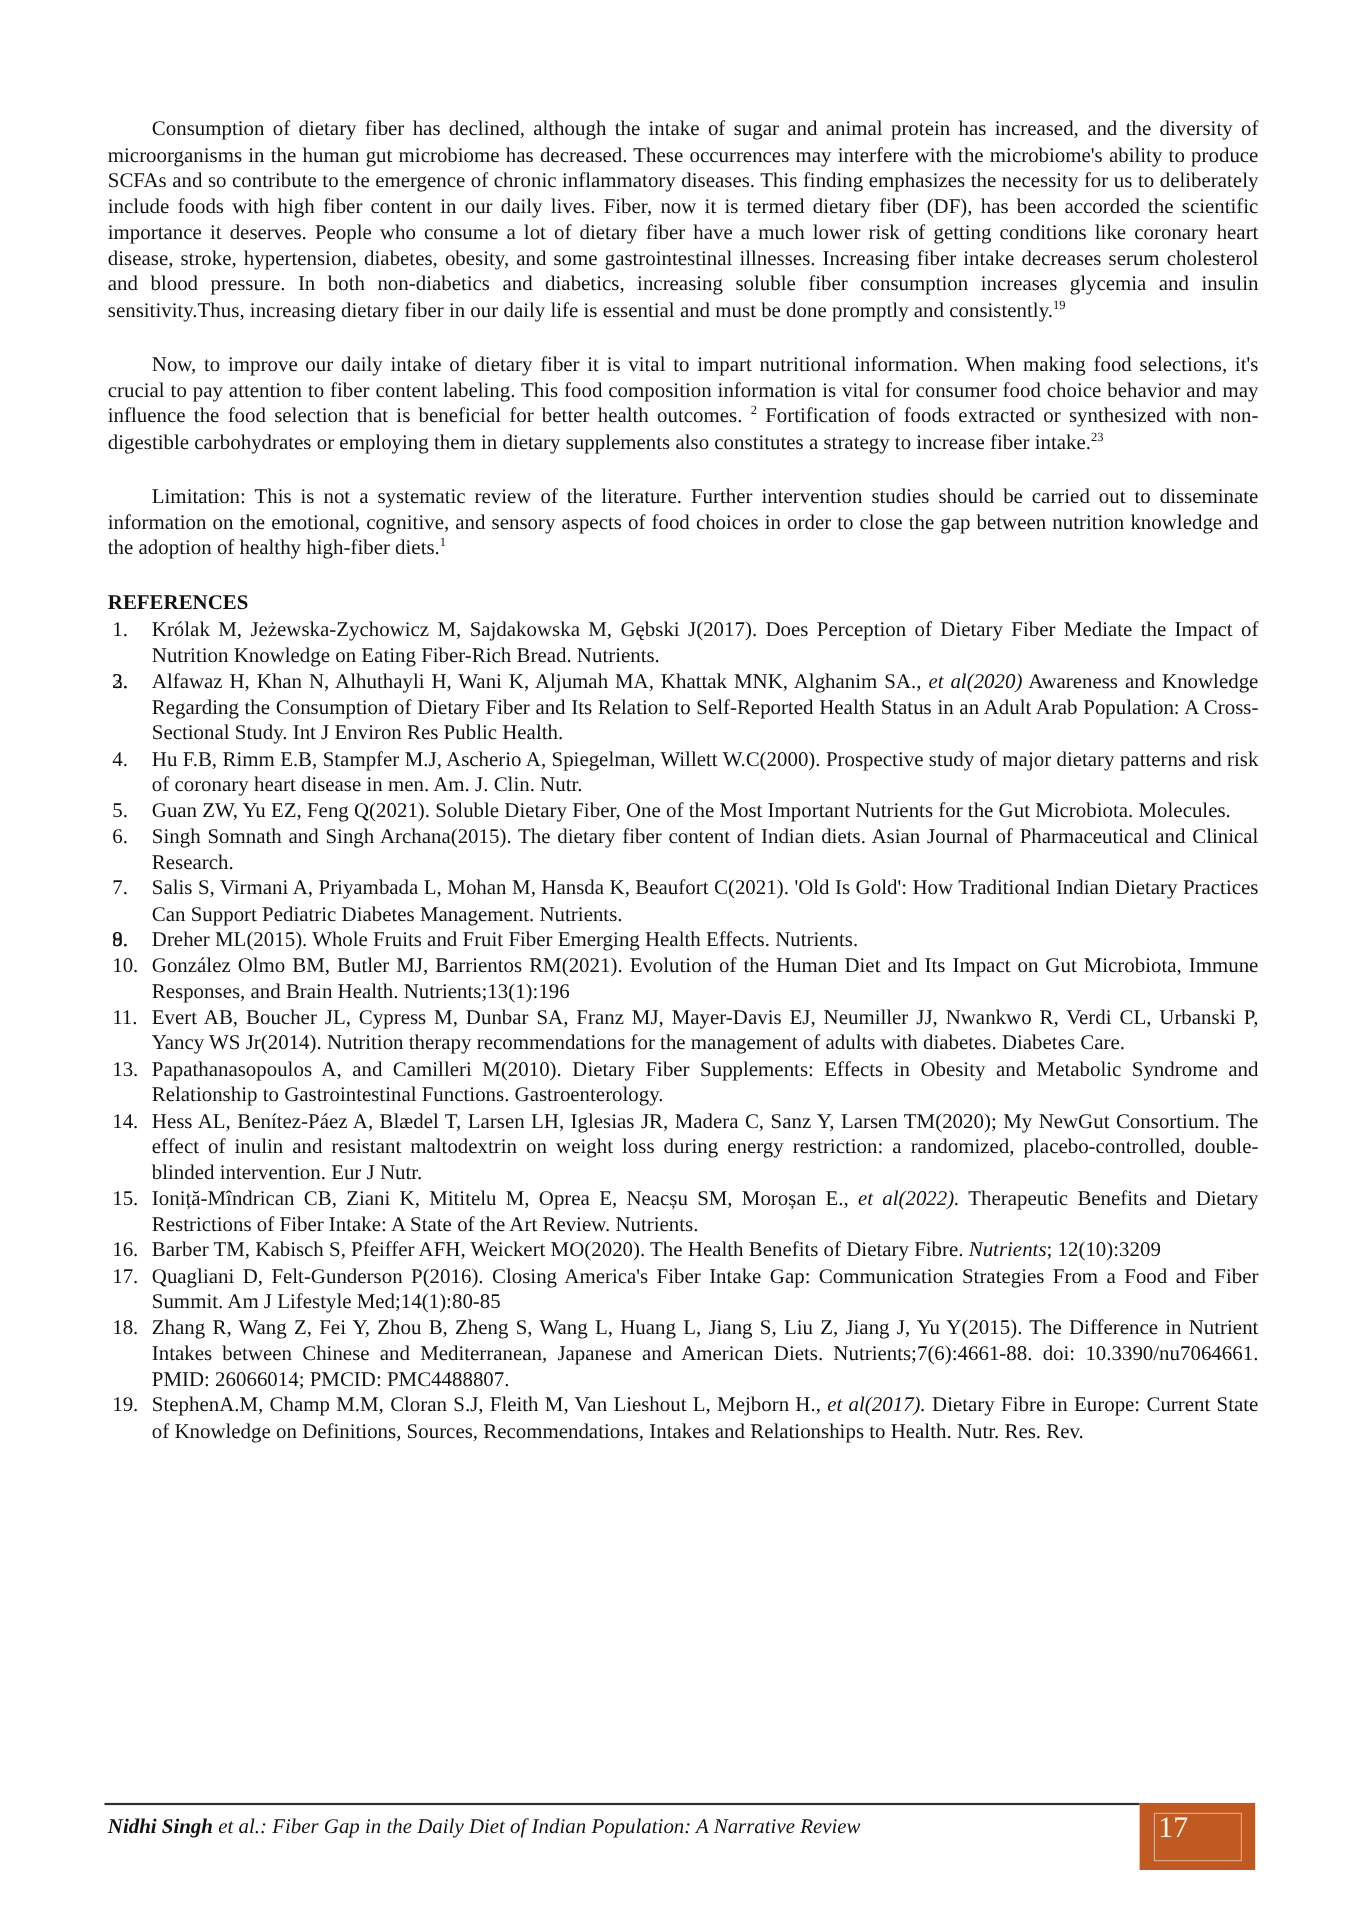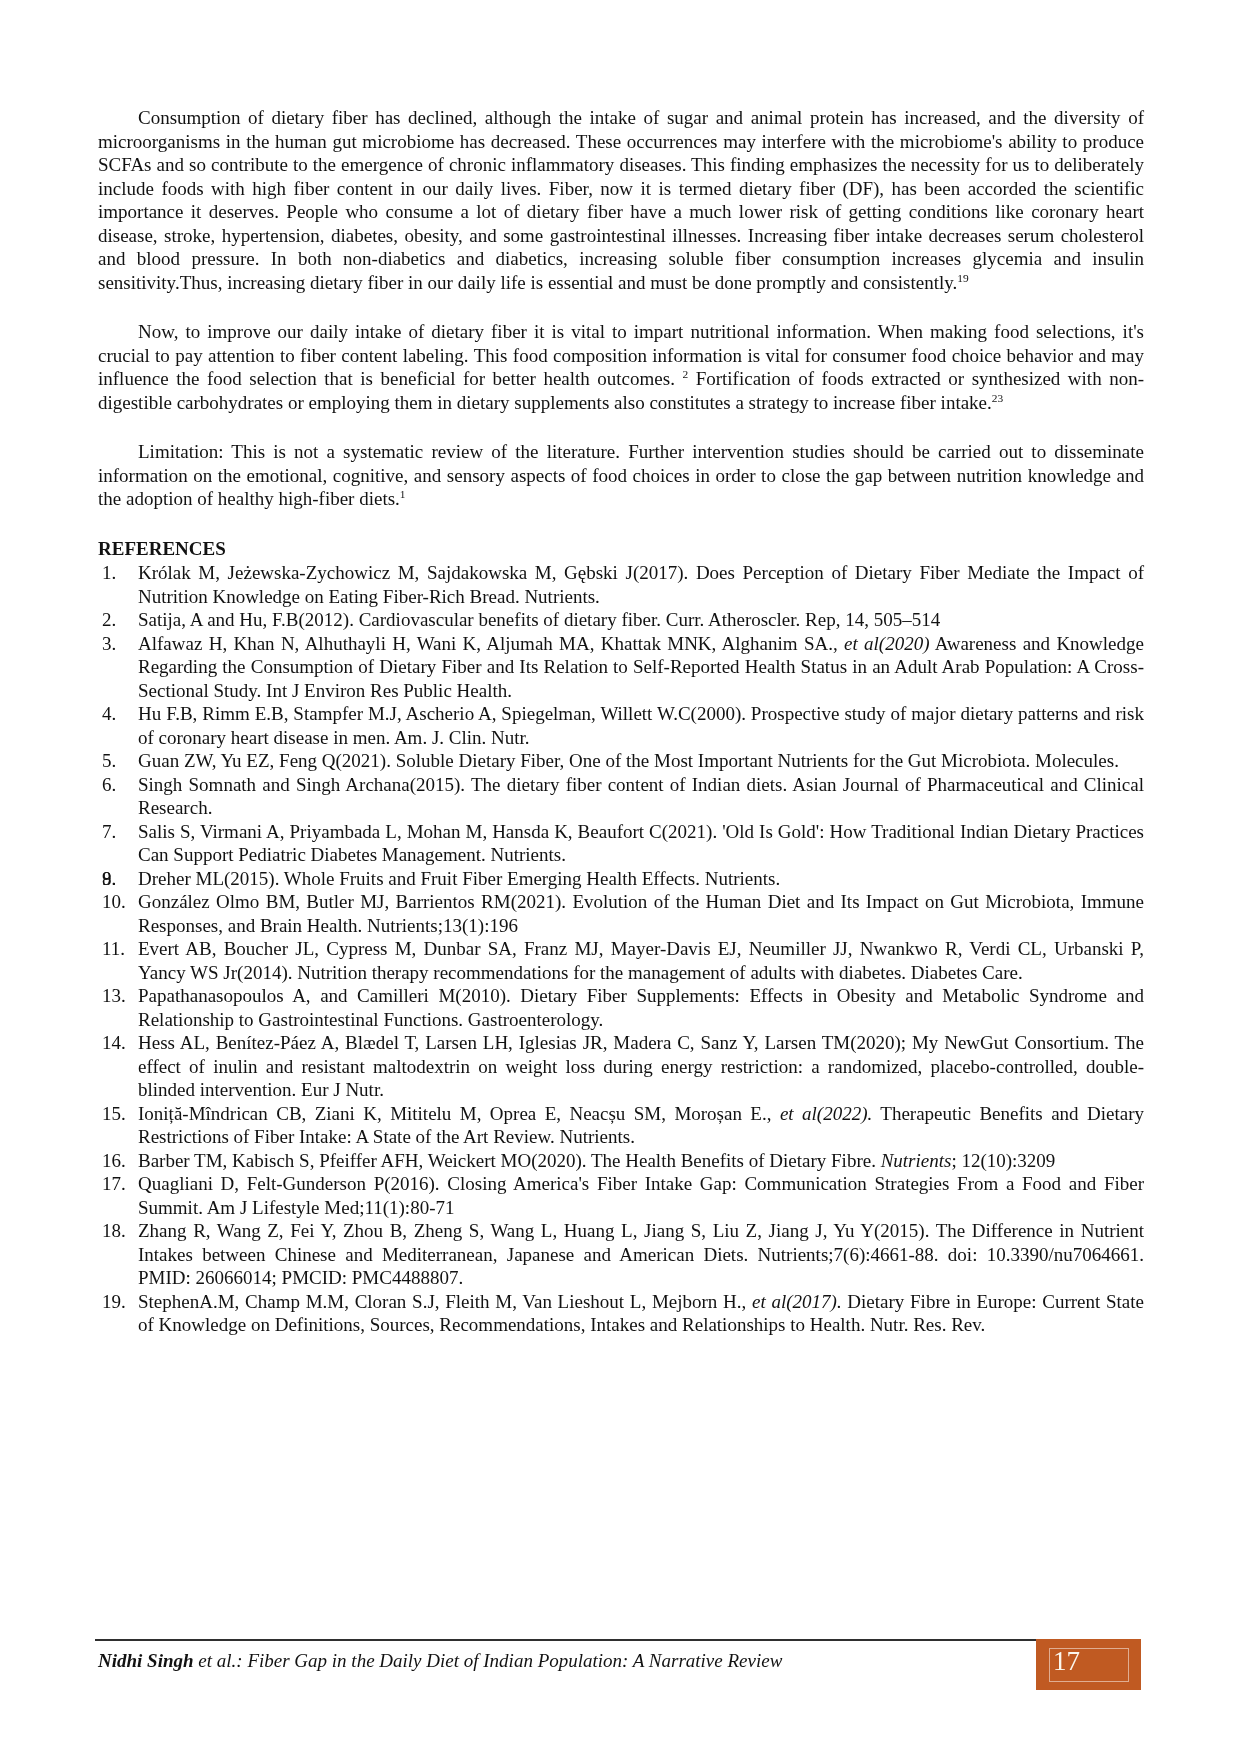--- a/index.html
+++ b/index.html
@@ -30,21 +30,21 @@
   ol.refs li { position:relative; padding-left:40px; text-align:justify; }
   .ref-num { position:absolute; left:4px; top:0; text-align:left; }
 
   
   .footer-rule { position:absolute; left:95px; top:1639px; width:941px; height:2px; background:#2f2f2f; }
   .footer-text {
     position:absolute; left:98px; top:1649px;
     font-size:19px; line-height:23px; font-style:italic; white-space:nowrap;
   }
   .footer-text .author { font-weight:bold; }
-  .pagebox { position:absolute; left:1036px; top:1639px; width:105px; height:51px; background:#c05a22; }
+  .pagebox { position:absolute; left:1036px; top:1639px; width:105px; height:61px; background:#c05a22; }
   .pagebox .box-inner {
     position:absolute; top:9px; bottom:8px; left:13px; right:12px;
     border:1px solid rgba(255,255,255,0.5);
   }
   .pagebox .num {
     position:absolute; left:17px; top:8px;
     font-size:27px; line-height:1.1; color:#fbf7ee;
   }
 </style>
 </head>
@@ -60,21 +60,20 @@
     <h2 class="refs-heading">REFERENCES</h2>
 
     <ol class="refs" id="refs">
   <li>
     <span class="ref-num">1.</span>
     <span class="ref-text"><span>Królak M, Jeżewska-Zychowicz M, Sajdakowska M, Gębski J(2017). Does Perception of Dietary Fiber Mediate the Impact of Nutrition Knowledge on Eating Fiber-Rich Bread. Nutrients.</span></span>
   </li>
 
   <li>
     <span class="ref-num">2.</span>
-    <span class="ref-text"><span>Satija, A and Hu, F.B(2012). Cardiovascular benefits of dietary fiber. Curr. Atheroscler. Rep, 14, 505–514</span></span>
   </li>
 
   <li>
     <span class="ref-num">3.</span>
     <span class="ref-text"><span>Alfawaz H, Khan N, Alhuthayli H, Wani K, Aljumah MA, Khattak MNK, Alghanim SA., </span><i>et al(2020)</i><span> Awareness and Knowledge Regarding the Consumption of Dietary Fiber and Its Relation to Self-Reported Health Status in an Adult Arab Population: A Cross-Sectional Study. Int J Environ Res Public Health.</span></span>
   </li>
 
   <li>
     <span class="ref-num">4.</span>
     <span class="ref-text"><span>Hu F.B, Rimm E.B, Stampfer M.J, Ascherio A, Spiegelman, Willett W.C(2000). Prospective study of major dietary patterns and risk of coronary heart disease in men. Am. J. Clin. Nutr.</span></span>
@@ -130,21 +129,21 @@
     <span class="ref-text"><span>Ioniță-Mîndrican CB, Ziani K, Mititelu M, Oprea E, Neacșu SM, Moroșan E., </span><i>et al(2022).</i><span> Therapeutic Benefits and Dietary Restrictions of Fiber Intake: A State of the Art Review. Nutrients.</span></span>
   </li>
 
   <li>
     <span class="ref-num">16.</span>
     <span class="ref-text"><span>Barber TM, Kabisch S, Pfeiffer AFH, Weickert MO(2020). The Health Benefits of Dietary Fibre. </span><i>Nutrients</i><span>; 12(10):3209</span></span>
   </li>
 
   <li>
     <span class="ref-num">17.</span>
-    <span class="ref-text"><span>Quagliani D, Felt-Gunderson P(2016). Closing America's Fiber Intake Gap: Communication Strategies From a Food and Fiber Summit. Am J Lifestyle Med;11(1):80-71</span></span>
+    <span class="ref-text"><span>Quagliani D, Felt-Gunderson P(2016). Closing America's Fiber Intake Gap: Communication Strategies From a Food and Fiber Summit. Am J Lifestyle Med;14(1):80-85</span></span>
   </li>
 
   <li>
     <span class="ref-num">18.</span>
     <span class="ref-text"><span>Zhang R, Wang Z, Fei Y, Zhou B, Zheng S, Wang L, Huang L, Jiang S, Liu Z, Jiang J, Yu Y(2015). The Difference in Nutrient Intakes between Chinese and Mediterranean, Japanese and American Diets. Nutrients;7(6):4661-88. doi: 10.3390/nu7064661. PMID: 26066014; PMCID: PMC4488807.</span></span>
   </li>
 
   <li>
     <span class="ref-num">19.</span>
     <span class="ref-text"><span>StephenA.M, Champ M.M,  Cloran S.J,  Fleith M, Van Lieshout L, Mejborn  H., </span><i>et al(2017).</i><span> Dietary Fibre in Europe: Current State of Knowledge on Definitions, Sources, Recommendations, Intakes and Relationships to Health. Nutr. Res. Rev.</span></span>

